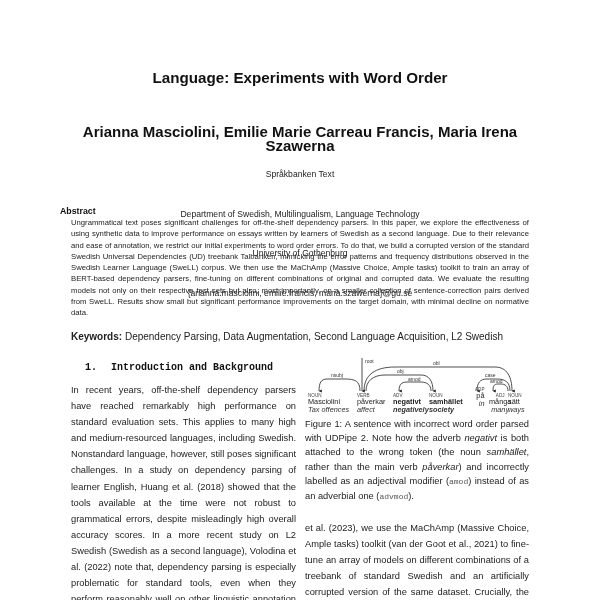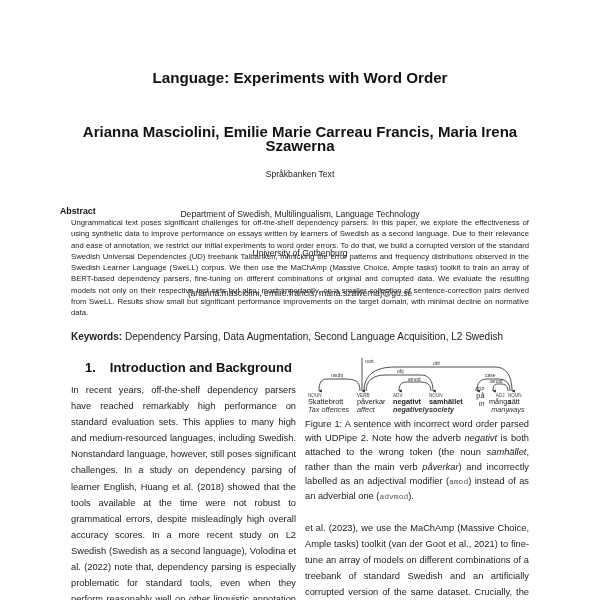--- a/index.html
+++ b/index.html
@@ -6,21 +6,21 @@
   body { width: 600px; height: 600px; overflow: hidden; position: relative; color: #1a1a1a; font-family: "Liberation Sans", sans-serif; }
   .page { position: absolute; left: 0; top: 0; width: 600px; height: 600px; }
   .title { position: absolute; left: 60px; top: 68px; width: 480px; text-align: center; font-weight: bold; font-size: 15.2px; line-height: 20px; color: #111; }
   .authors { position: absolute; left: 60px; top: 125px; width: 480px; text-align: center; font-weight: bold; font-size: 15px; line-height: 14px; color: #111; }
   .affil { position: absolute; left: 60px; top: 141px; width: 480px; text-align: center; font-size: 8.6px; line-height: 11.7px; color: #222; }
   .affil div { white-space: nowrap; margin-top: 28px; }
   .abstract-head { position: absolute; left: 60px; top: 206px; width: 480px; text-align: left; font-weight: bold; font-size: 8.8px; line-height: 11px; color: #111; }
   .abstract { position: absolute; left: 71px; top: 217px; width: 458px; font-size: 7.7px; line-height: 11.3px; text-align: justify; color: #222; }
   .keywords { position: absolute; left: 71px; top: 331px; width: 458px; font-size: 10px; line-height: 11px; color: #222; }
   .keywords b { font-weight: bold; }
-  .sec-head { position: absolute; left: 85px; top: 361px; font-weight: bold; font-size: 13px; line-height: 14px; color: #111; white-space: nowrap; }
+  .sec-head { position: absolute; left: 85px; top: 361px; font-weight: bold; font-size: 10px; line-height: 14px; color: #111; white-space: nowrap; font-family: Liberation Mono, monospace; }
   .sec-head .num { margin-right: 14px; }
   .col-left { position: absolute; left: 71px; top: 382px; width: 225px; font-size: 9.3px; line-height: 16.1px; text-align: justify; color: #222; }
   .col-left p { margin: 0; }
   .col-right { position: absolute; left: 305px; top: 520px; width: 224px; font-size: 9.3px; line-height: 16.1px; text-align: justify; color: #222; }
   .col-right p { margin: 0; }
   .caption { position: absolute; left: 305px; top: 417px; width: 224px; font-size: 9.3px; line-height: 14.2px; text-align: justify; color: #222; }
   .caption i { font-style: italic; }
   .mono { font-family: "Liberation Mono", monospace; font-size: 8px; color: #555; }
   .fig { position: absolute; left: 305px; top: 355px; width: 225px; height: 62px; }
   .fig svg { display: block; }
@@ -87,21 +87,21 @@
 
       <path d="M205,36 C205,27 200,24 192,24 L182,24 C175,24 172,28 172,36" fill="none" stroke="#222" stroke-width="0.8" marker-end="url(#ah)"></path>
       <text x="180" y="22" class="lab">case</text>
 
       <path d="M203,36 C203,31 200,29 196,29 L193,29 C189,29 188,31 188,36" fill="none" stroke="#222" stroke-width="0.8" marker-end="url(#ah)"></path>
       <text x="185" y="28" class="lab">amod</text>
     </svg>
 
     <div class="tok" style="left:3px; top:38px;">
       <span class="pos">NOUN</span>
-      <span class="form">Skattebrott</span>
+      <span class="form">Masciolini</span>
       <span class="gloss">Tax offences</span>
     </div>
     <div class="tok" style="left:52px; top:38px;">
       <span class="pos">VERB</span>
       <span class="form">påverkar</span>
       <span class="gloss">affect</span>
     </div>
     <div class="tok" style="left:88px; top:38px;">
       <span class="pos">ADV</span>
       <span class="form b">negativt</span>

